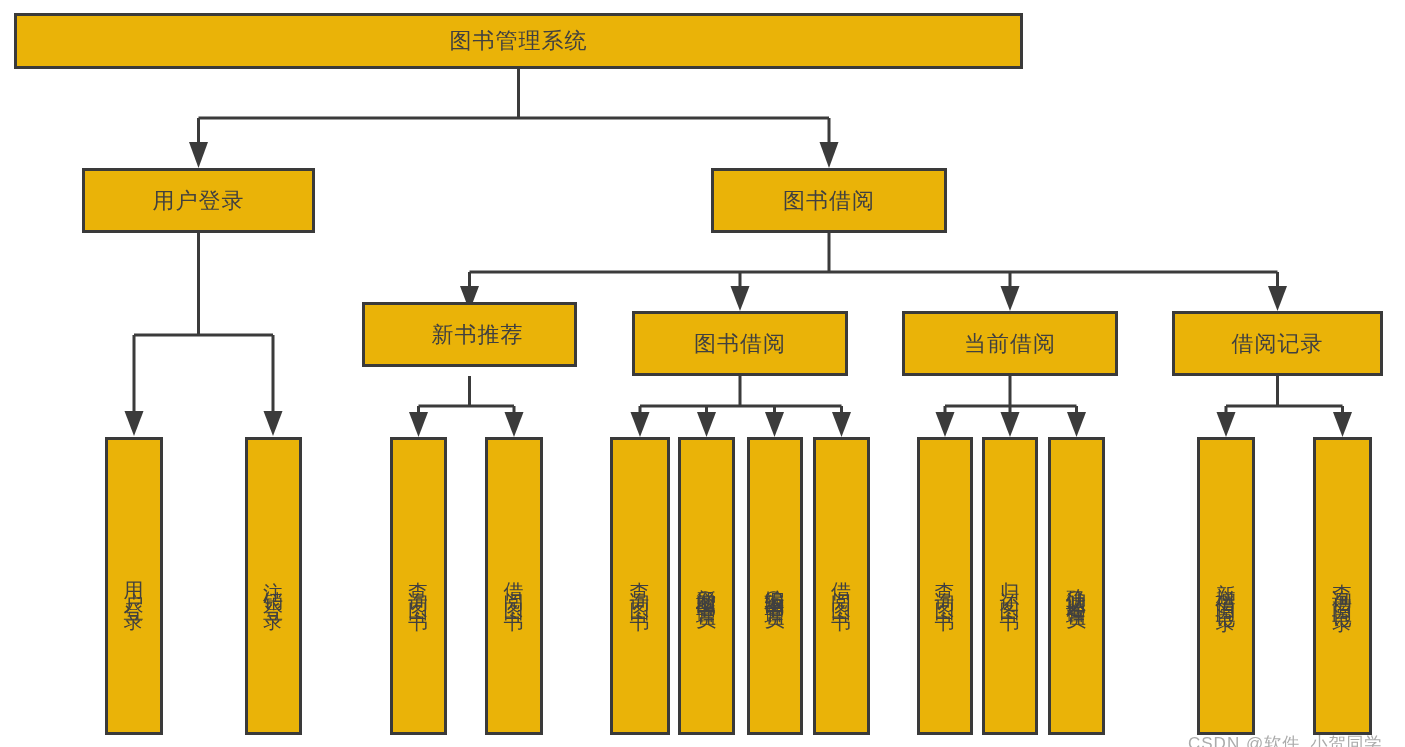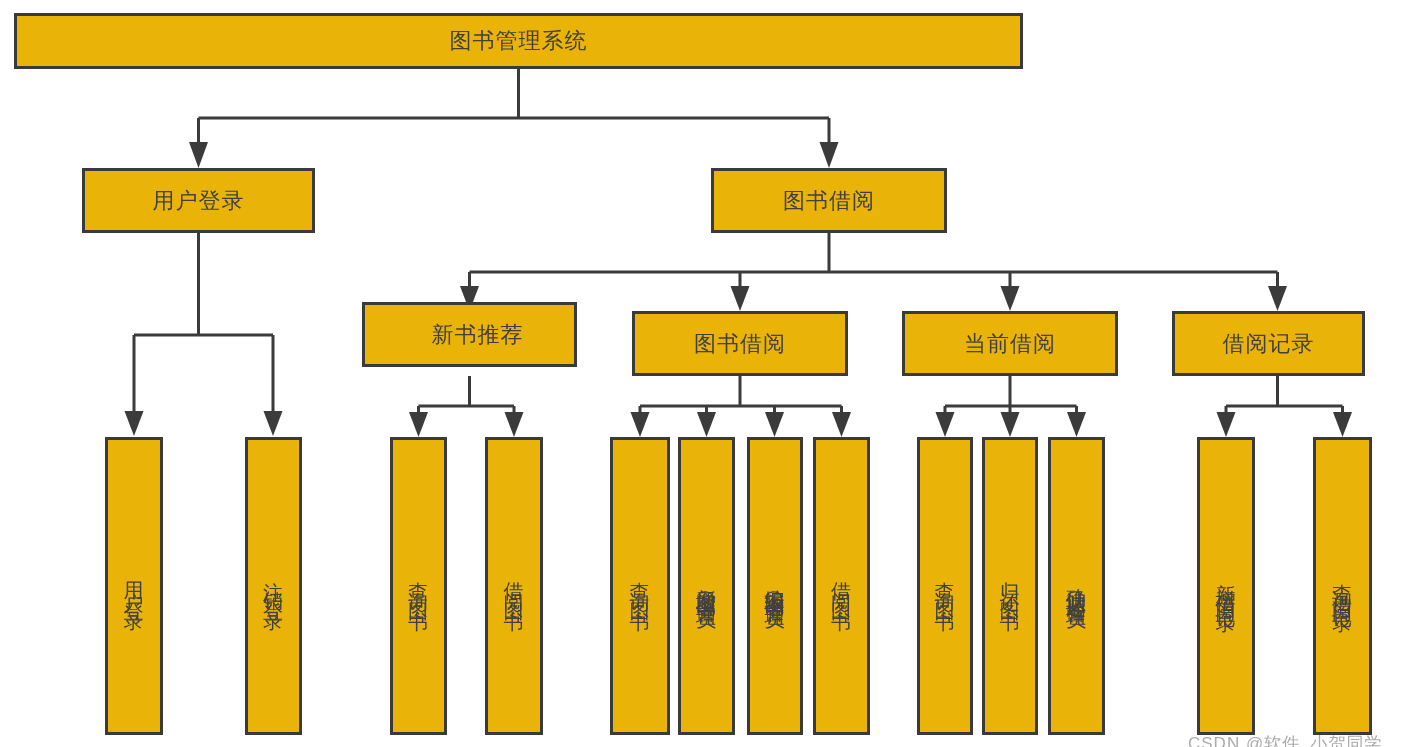--- a/index.html
+++ b/index.html
@@ -104,21 +104,21 @@
   </svg>
 
   <div class="node node-h" style="left:14px; top:13px; width:1009px; height:56px;">图书管理系统</div>
 
   <div class="node node-h" style="left:82px; top:168px; width:233px; height:65px;">用户登录</div>
   <div class="node node-h" style="left:711px; top:168px; width:236px; height:65px;">图书借阅</div>
 
   <div class="node node-h" style="left:362px; top:302px; width:215px; height:65px;padding-left:16px;">新书推荐</div>
   <div class="node node-h" style="left:632px; top:311px; width:216px; height:65px;">图书借阅</div>
   <div class="node node-h" style="left:902px; top:311px; width:216px; height:65px;font-family:Liberation Serif, serif;">当前借阅</div>
-  <div class="node node-h" style="left:1172px; top:311px; width:193px; height:65px;">借阅记录</div>
+  <div class="node node-h" style="left:1172px; top:311px; width:211px; height:65px;">借阅记录</div>
 
   <div class="node node-v" style="left:105px; top:437px; width:58px; height:298px;">用户登录</div>
   <div class="node node-v" style="left:245px; top:437px; width:57px; height:298px;">注销登录</div>
 
   <div class="node node-v" style="left:390px; top:437px; width:57px; height:298px;">查询图书</div>
   <div class="node node-v" style="left:485px; top:437px; width:58px; height:298px;">借阅图书</div>
 
   <div class="node node-v" style="left:610px; top:437px; width:60px; height:298px;">查询图书</div>
   <div class="node node-v long" style="left:678px; top:437px; width:57px; height:298px;">新增图书（管理员）</div>
   <div class="node node-v long" style="left:747px; top:437px; width:56px; height:298px;">编辑图书（管理员）</div>

